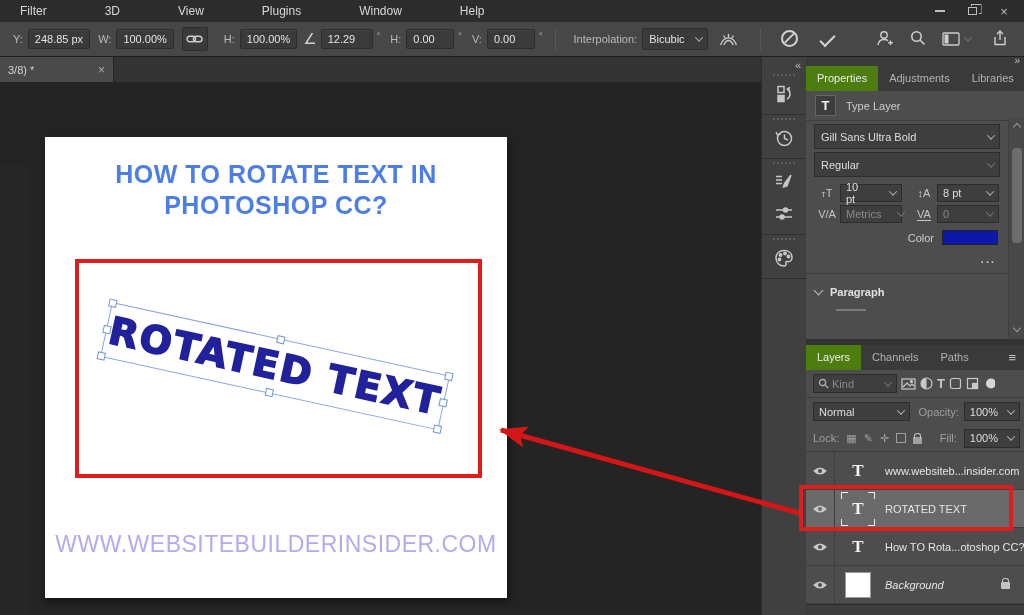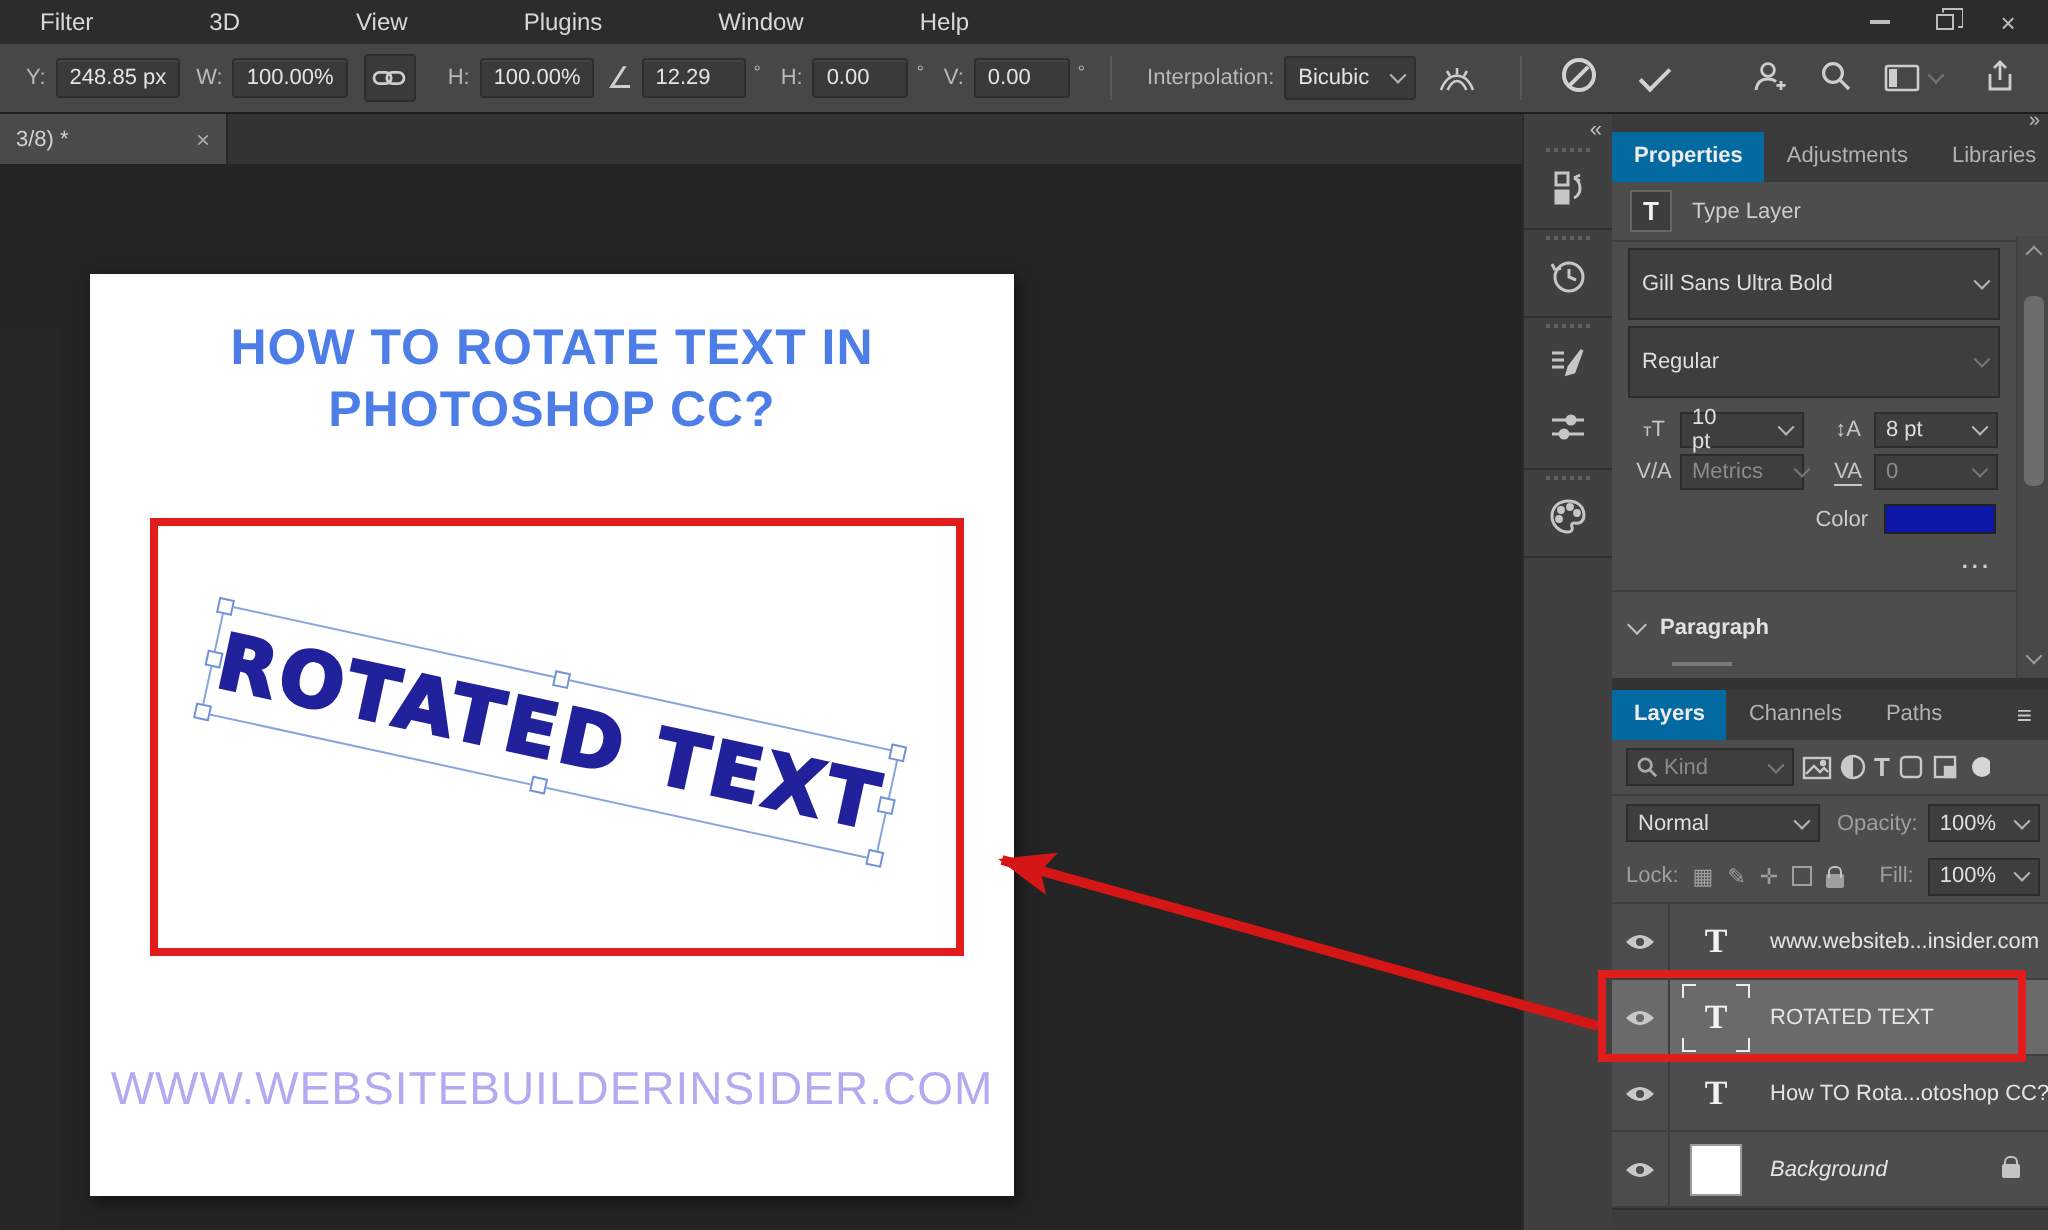--- a/index.html
+++ b/index.html
@@ -67,29 +67,29 @@
   .dock-collapse { text-align:right; padding:2px 7px 0 0; color:#c0c0c0; font-size:11px; letter-spacing:-2px; height:14px; }
   .dock-grip { width:22px; height:0; border-top:2px dotted #5d5d5d; margin:3px auto 2px auto; }
   .dock-tile { height:32px; display:flex; align-items:center; justify-content:center; }
   .dock-border { height:0; border-top:1px solid #2e2e2e; margin-top:4px; }
   .dock svg { stroke:#c6c6c6; fill:none; stroke-width:1.5; }
   
   .panels { position:absolute; left:806px; top:57px; width:218px; height:558px; background:#4d4d4d; z-index:2; }
   .panel-strip { height:9px; background:#3a3a3a; text-align:right; color:#bdbdbd; font-size:10px; line-height:8px; padding-right:6px; letter-spacing:-2px; }
   .ptabs { height:25px; background:#3a3a3a; display:flex; align-items:flex-end; }
   .ptab { padding:0 11px; line-height:25px; color:#b2b2b2; background:transparent; }
-  .ptab.active { background:#0369a1; color:#ececec; font-weight:bold; }
+  .ptab.active { background:#4d7c0f; color:#ececec; font-weight:normal; }
   .ptab-menu { margin-left:auto; color:#c5c5c5; font-size:13px; padding:0 8px; line-height:25px; }
   .props-content { position:relative; height:254px; background:#4d4d4d; border-bottom:6px solid #333333; }
   .props-inner { position:absolute; left:0; top:0; right:16px; bottom:0; }
   .typelayer-row { height:30px; display:flex; align-items:center; gap:10px; padding-left:9px; border-bottom:1px solid #3e3e3e; }
   .tl-iconbox { width:21px; height:21px; background:#3d3d3d; border:1px solid #666; display:flex; align-items:center; justify-content:center; color:#f0f0f0; font-weight:bold; font-size:13px; }
   .sec-header { display:flex; align-items:center; gap:8px; height:23px; padding-left:9px; color:#e2e2e2; font-weight:bold; }
   .sec-chev { width:7px; height:7px; border-right:1.6px solid #c0c0c0; border-bottom:1.6px solid #c0c0c0; transform:rotate(45deg); margin-top:-3px; }
-  .pselect { display:flex; align-items:center; background:#3e3e3e; border:1px solid #2c2c2c; height:36px; margin:3px 8px 3px 8px; }
+  .pselect { display:flex; align-items:center; background:#3e3e3e; border:1px solid #2c2c2c; height:25px; margin:3px 8px 3px 8px; }
   .pselect .val { padding:0 6px; color:#dedede; flex:1; white-space:nowrap; overflow:hidden; }
   .char-grid { display:flex; flex-wrap:wrap; padding:4px 0 0 8px; }
   .char-cell { display:flex; align-items:center; width:50%; margin-bottom:3px; }
   .char-icon { width:26px; color:#c6c6c6; font-size:11px; text-align:center; }
   .char-sel { display:flex; align-items:center; background:#3e3e3e; border:1px solid #2c2c2c; height:18px; width:62px;gap:12px; }
   .char-sel .val { padding:0 5px; color:#dedede; flex:1; }
   .char-sel .val.dim { color:#8b8b8b; }
   .color-row { display:flex; align-items:center; justify-content:flex-end; gap:8px; padding:4px 10px 0 0; }
   .color-swatch { width:56px; height:15px; border:1px solid #222; }
   .more-dots { text-align:right; padding:8px 12px 6px 0; color:#cdcdcd; font-weight:bold; letter-spacing:2px; }

